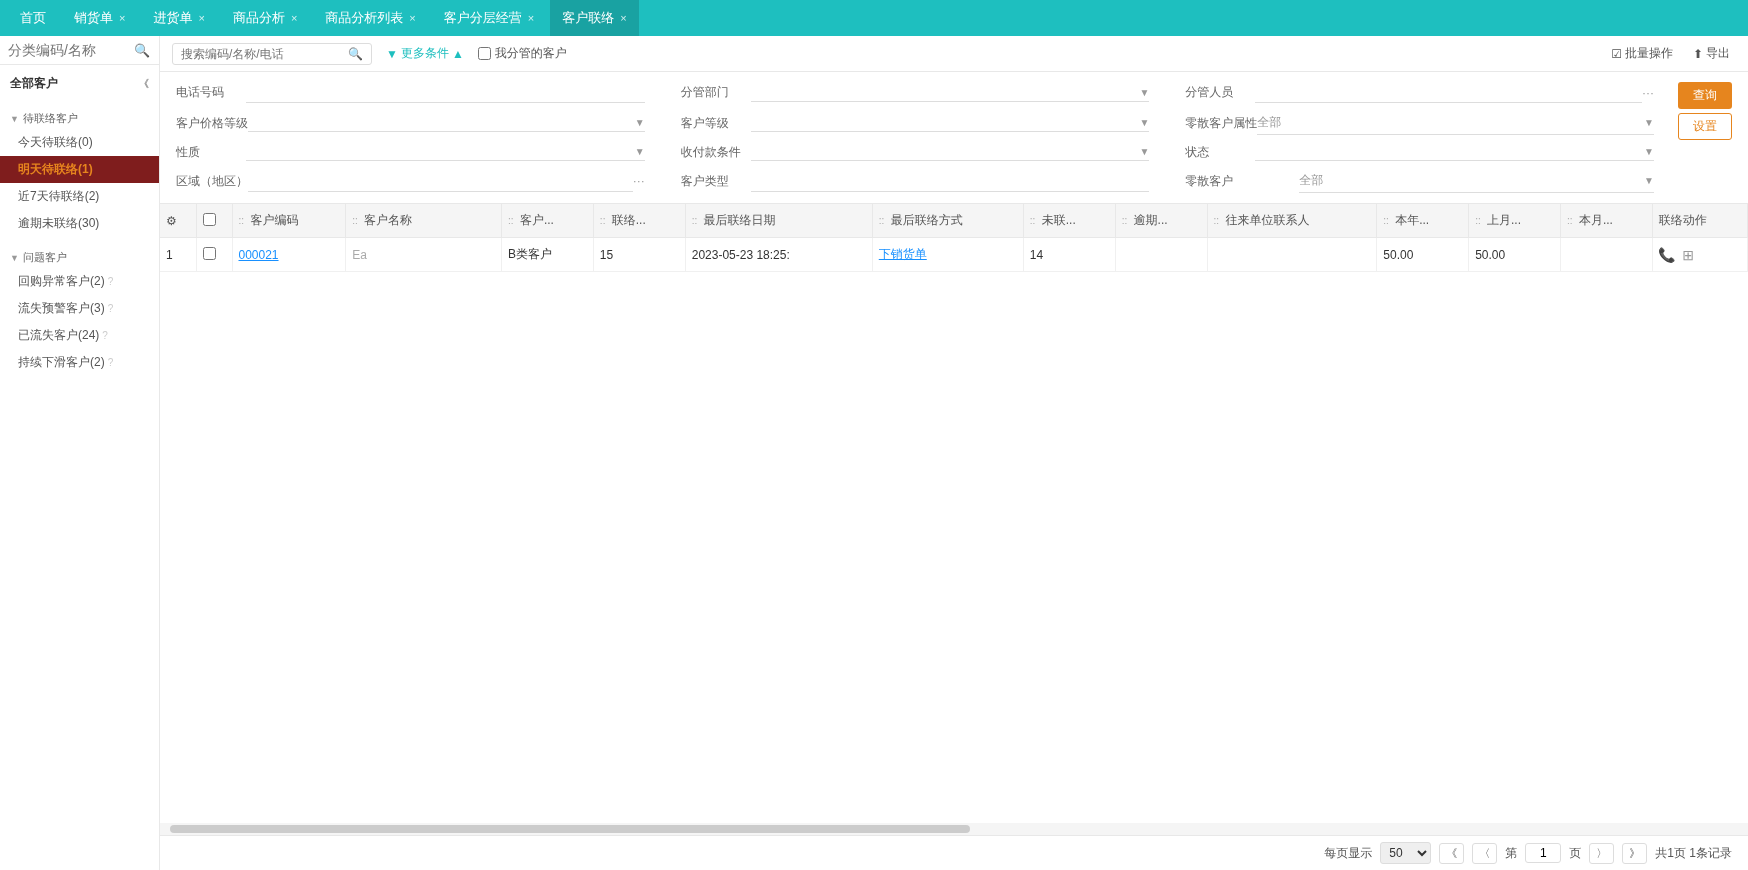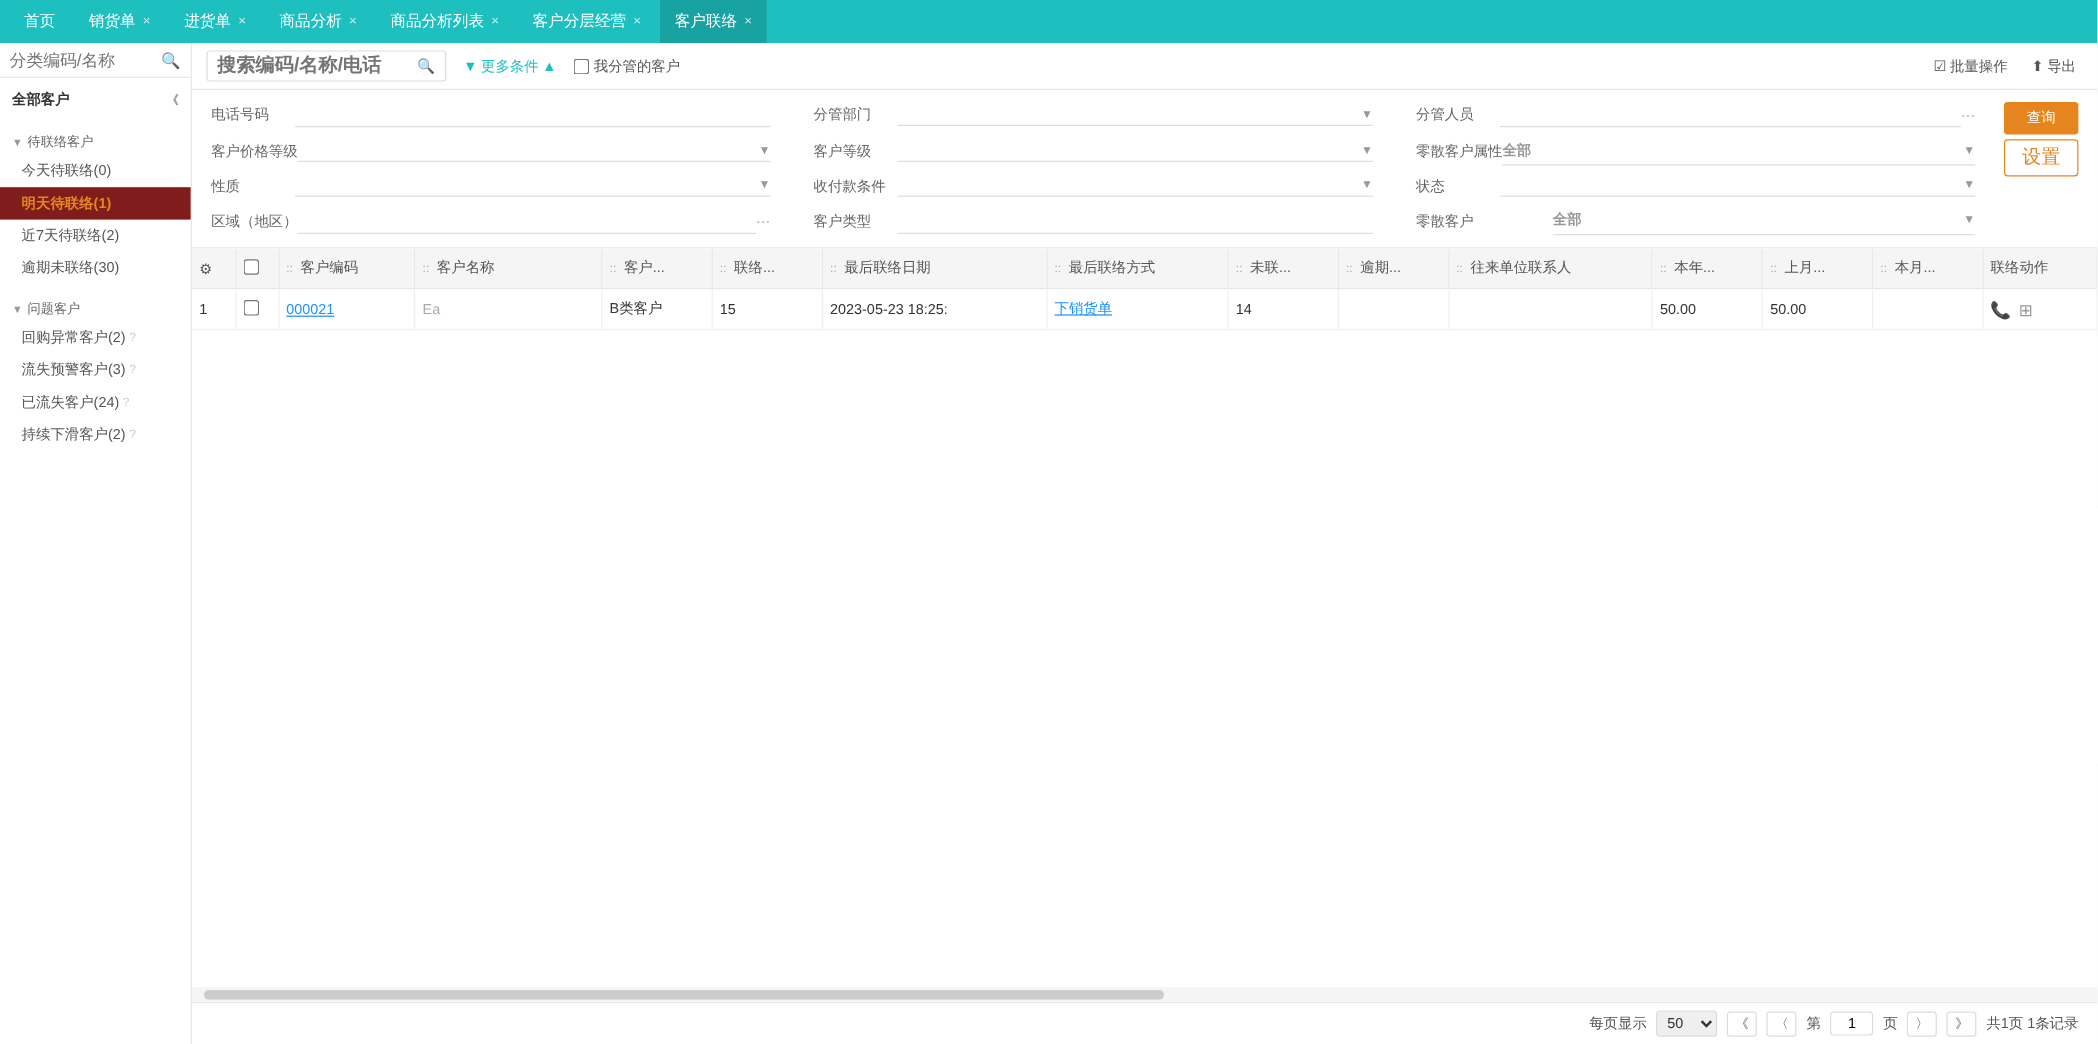--- a/index.html
+++ b/index.html
@@ -201,21 +201,21 @@
       flex: 1;
       display: flex;
       align-items: center;
       justify-content: space-between;
       border: none;
       border-bottom: 1px solid #ddd;
       padding: 3px 0;
       cursor: pointer;
     }
     .filter-select .select-arrow { color: #999; font-size: 10px; }
-    .filter-select-text { color: #999; font-size: 12px; font-weight: bold; }
+    .filter-select-text { color: #999; font-size: 12px; }
     
     .filter-actions {
       display: flex;
       flex-direction: column;
       gap: 4px;
       margin-left: 16px;
     }
     .btn-query {
       background: #e6851e;
       color: #fff;
@@ -226,21 +226,21 @@
       font-size: 12px;
       white-space: nowrap;
     }
     .btn-reset {
       background: #fff;
       color: #e6851e;
       border: 1px solid #e6851e;
       border-radius: 3px;
       padding: 4px 14px;
       cursor: pointer;
-      font-size: 16px;
+      font-size: 12px;
       white-space: nowrap;
     }
     
     .more-dots { color: #999; font-size: 12px; cursor: pointer; }
     
     
     .table-area {
       flex: 1;
       overflow: auto;
       background: #fff;
@@ -426,21 +426,21 @@
         <span class="help-icon">?</span>
       </div>
     </div>
 
   </div>
 
   <div class="content-area">
 
     <div class="search-bar">
       <div class="search-input-wrap">
-        <input type="text" style="color: rgb(153, 153, 153); font-size: 16px; font-weight: bold;" placeholder="搜索编码/名称/电话">
+        <input type="text" style="color: rgb(153, 153, 153); font-size: 12px;" placeholder="搜索编码/名称/电话">
         <span class="search-icon-btn">🔍</span>
       </div>
       <div class="filter-btn">
         <span>▼</span>
         <span>更多条件</span>
         <span>▲</span>
       </div>
       <div class="checkbox-wrap">
         <input type="checkbox" style="">
         <span>我分管的客户</span>

